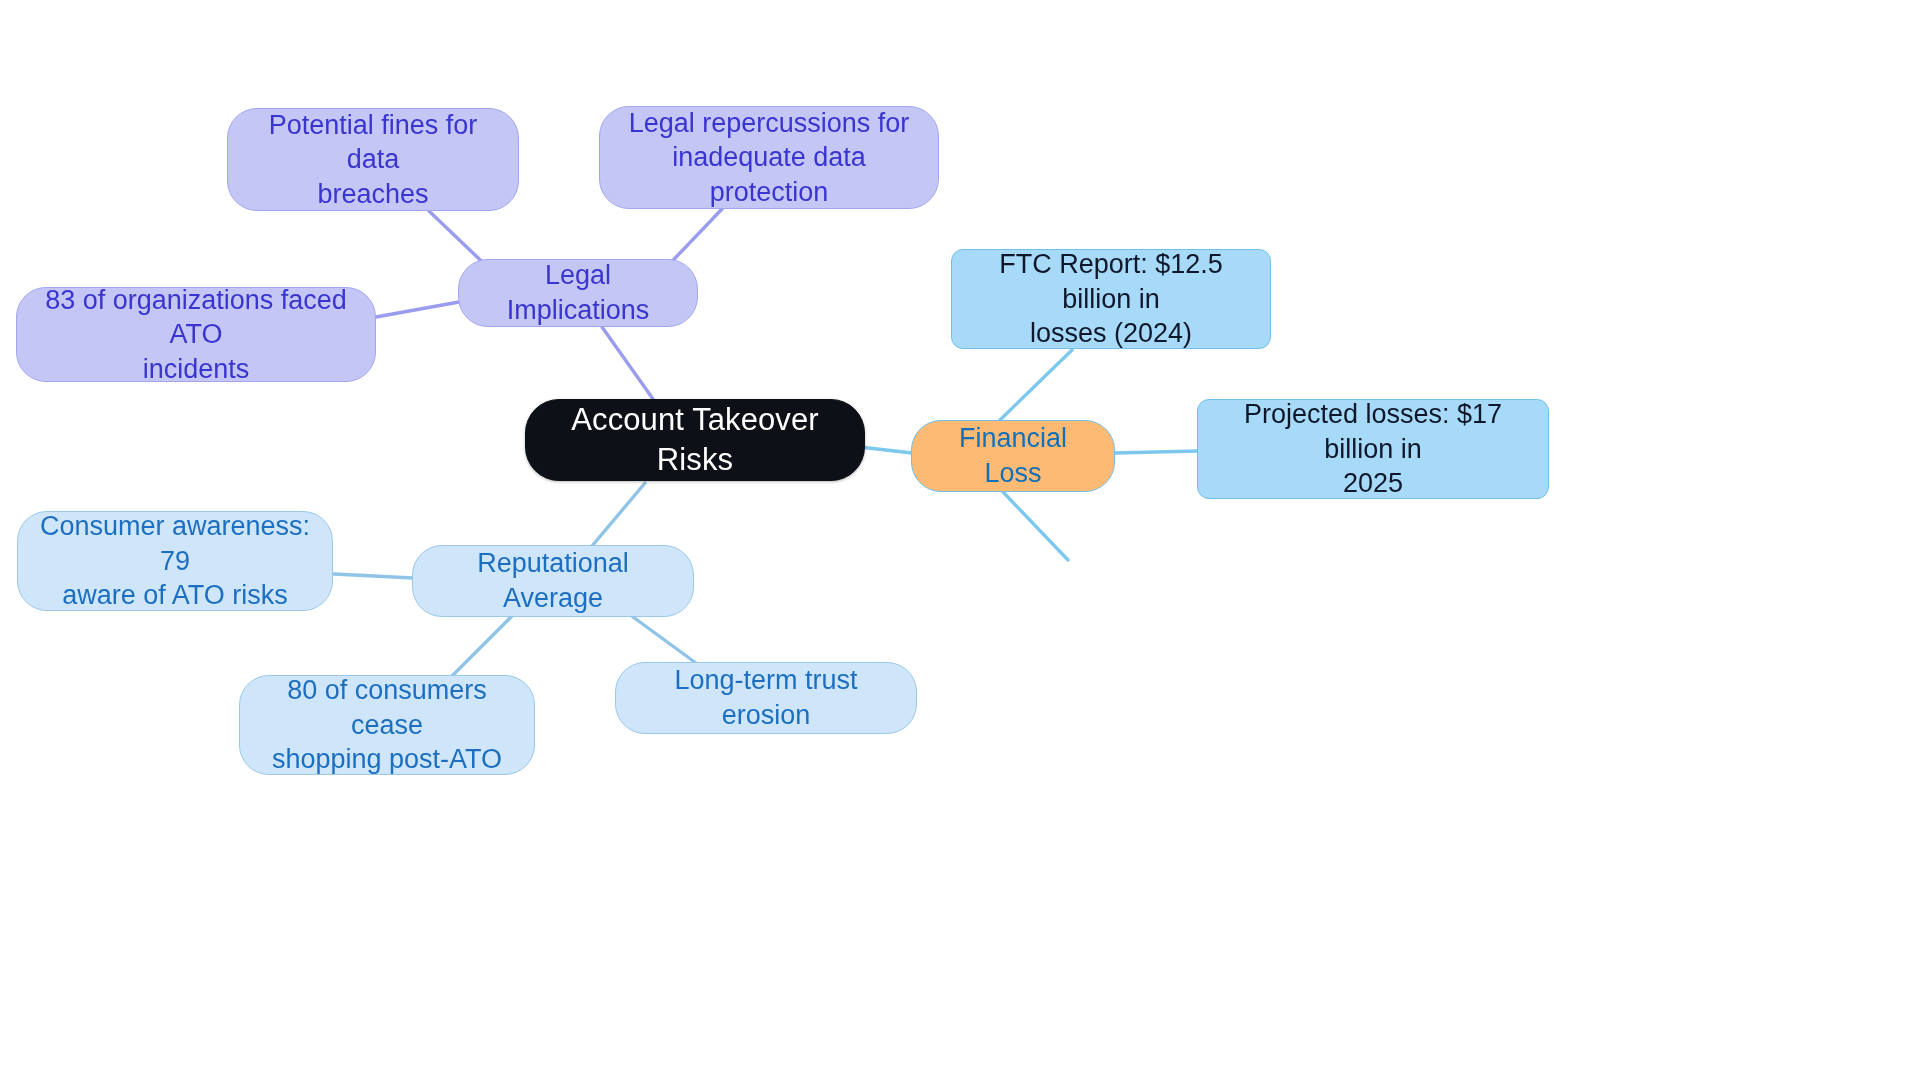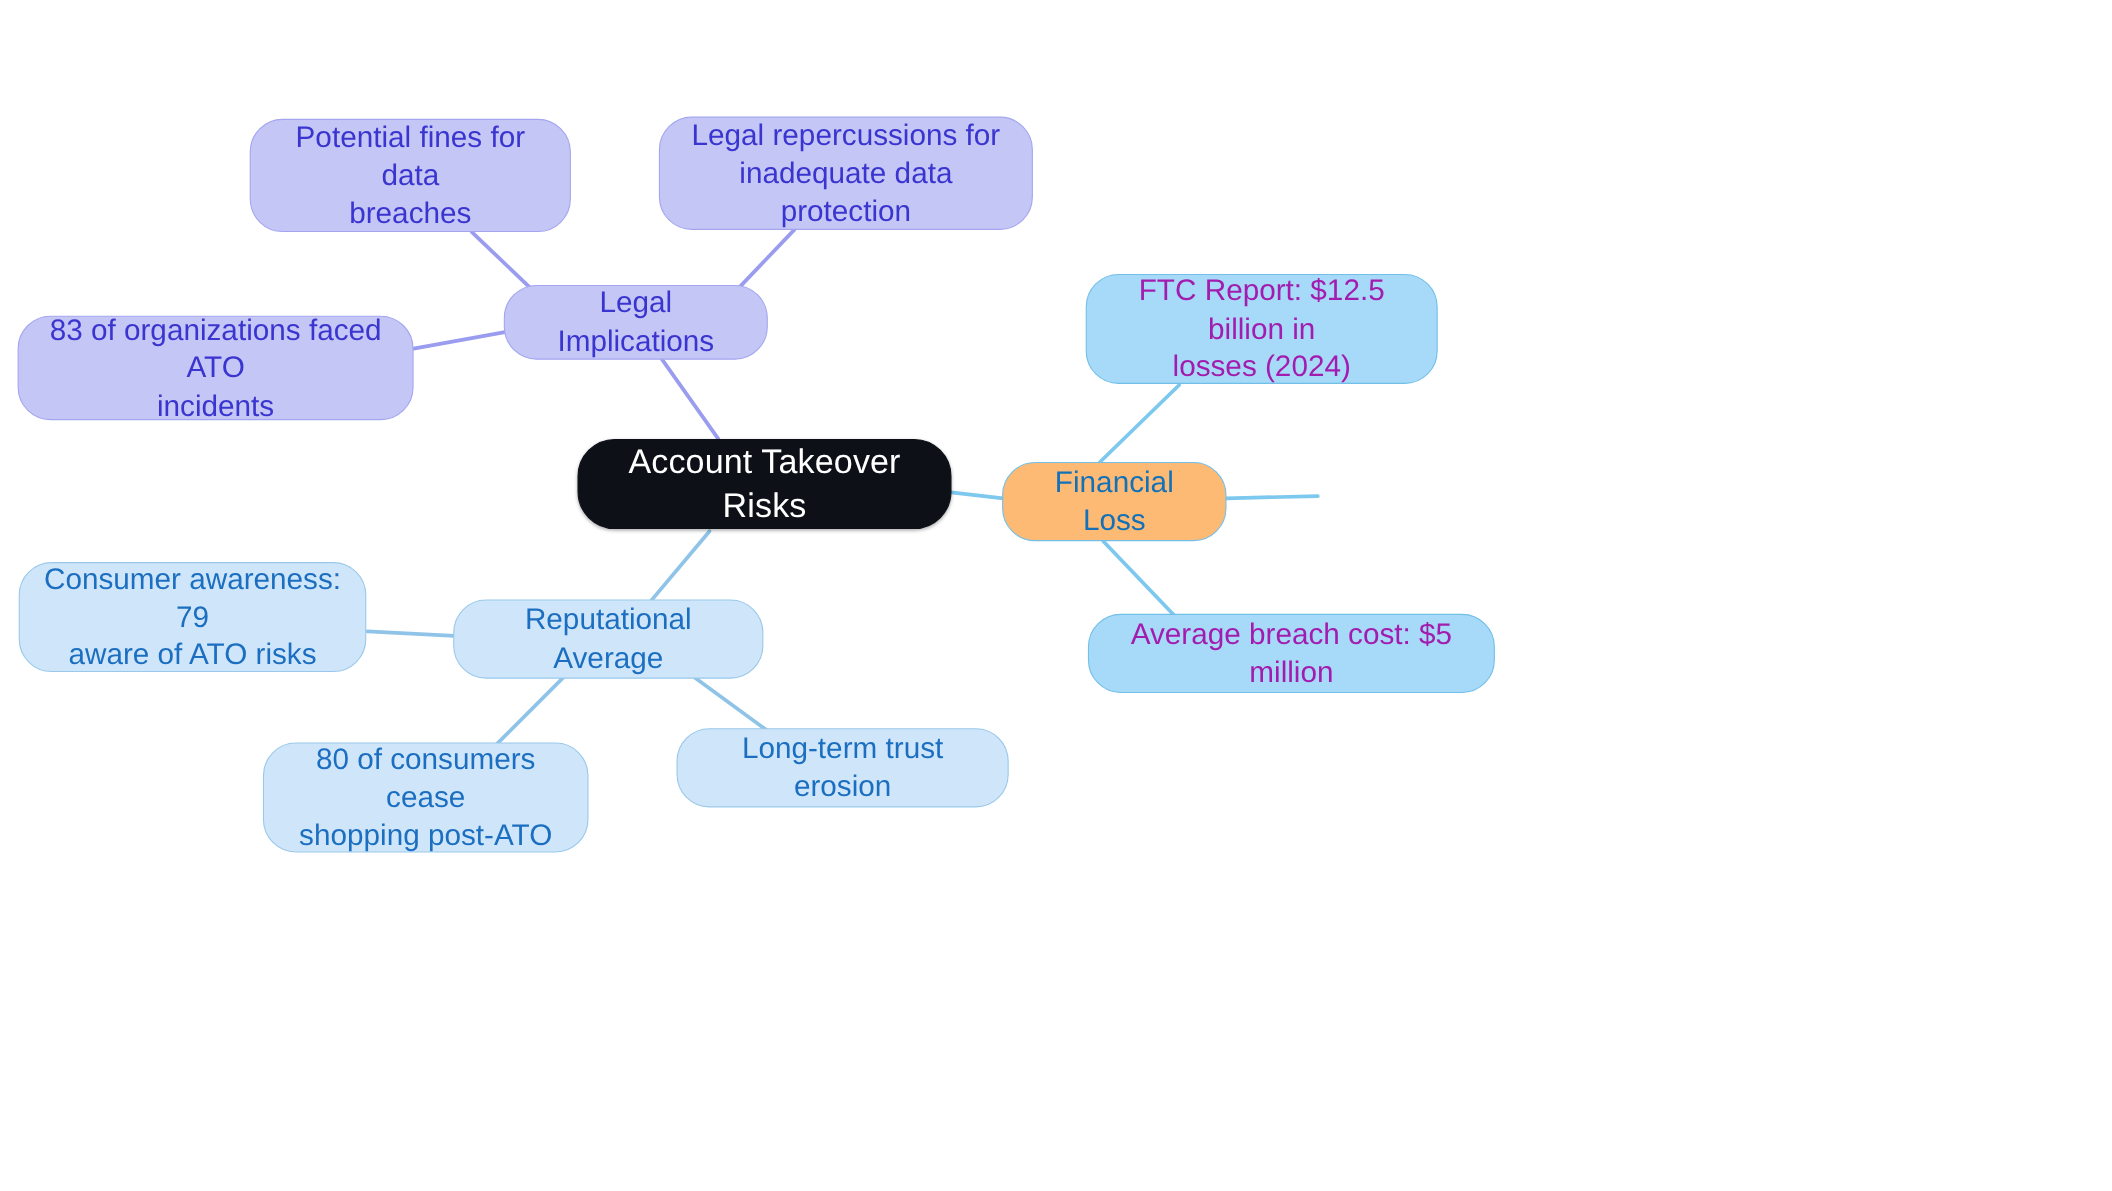--- a/index.html
+++ b/index.html
@@ -78,24 +78,23 @@
     background: #fdba74;
     border-color: #72bfe8;
     color: #1271b8;
     border-radius: 30px;
     font-size: 27px;
   }
 
   .node-leaf-financial {
     background: #a7daf8;
     border-color: #72bfe8;
-    color: #a21caf;
-    border-radius: 30px;
+    color: #0f172a;
+    border-radius: 12px;
     font-size: 27px;
-    margin-left: 36px;
   }
 
   .node-branch-reputational {
     background: #cfe6fa;
     border-color: #9ac8ea;
     color: #1c6fc0;
     border-radius: 30px;
     font-size: 27px;
   }
 
@@ -140,22 +139,23 @@
 inadequate data protection</div>
 
   <div class="node node-leaf-legal" style="left:16px; top:287px; width:360px; height:95px;">83 of organizations faced ATO
 incidents</div>
 
   <div class="node node-branch-financial" style="left:911px; top:420px; width:204px; height:72px;">Financial Loss</div>
 
   <div class="node node-leaf-financial" style="left:951px; top:249px; width:320px; height:100px;">FTC Report: $12.5 billion in
 losses (2024)</div>
 
+  <div class="node node-leaf-financial" style="left:1197px; top:399px; width:352px; height:100px;">Projected losses: $17 billion in
+2025</div>
 
-  <div class="node node-leaf-financial" style="left:953px; top:558px; width:370px; height:72px;">Average breach cost: $5 million</div>
 
   <div class="node node-branch-reputational" style="left:412px; top:545px; width:282px; height:72px;">Reputational Average</div>
 
   <div class="node node-leaf-reputational" style="left:17px; top:511px; width:316px; height:100px;">Consumer awareness: 79
 aware of ATO risks</div>
 
   <div class="node node-leaf-reputational" style="left:239px; top:675px; width:296px; height:100px;">80 of consumers cease
 shopping post-ATO</div>
 
   <div class="node node-leaf-reputational" style="left:615px; top:662px; width:302px; height:72px;">Long-term trust erosion</div>

